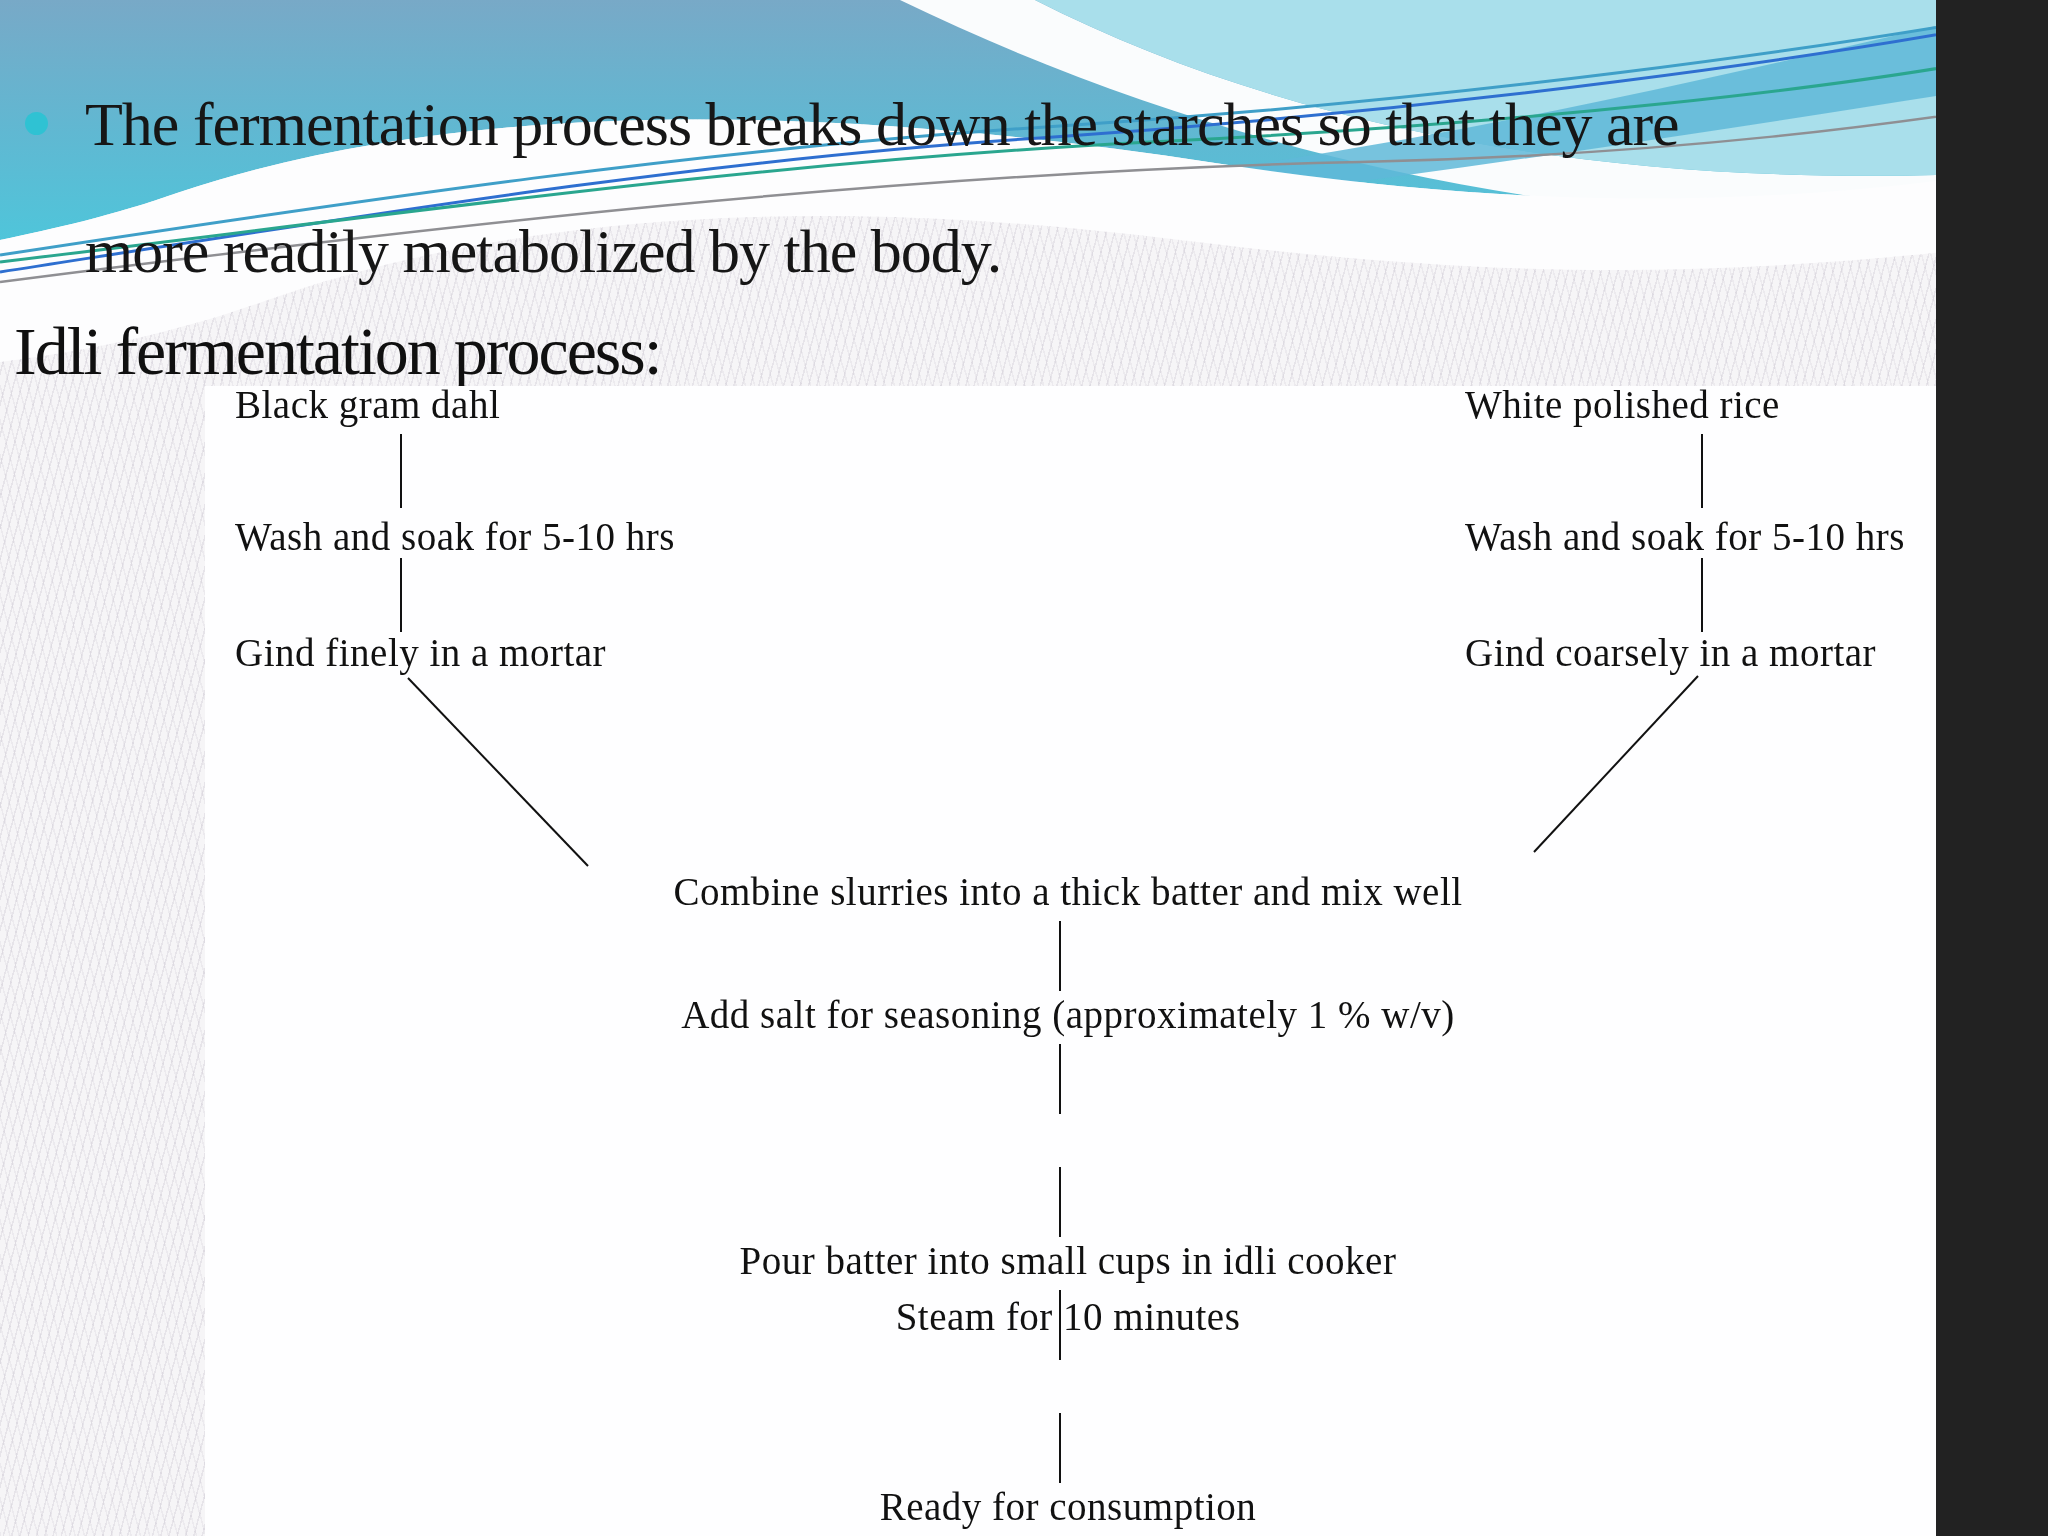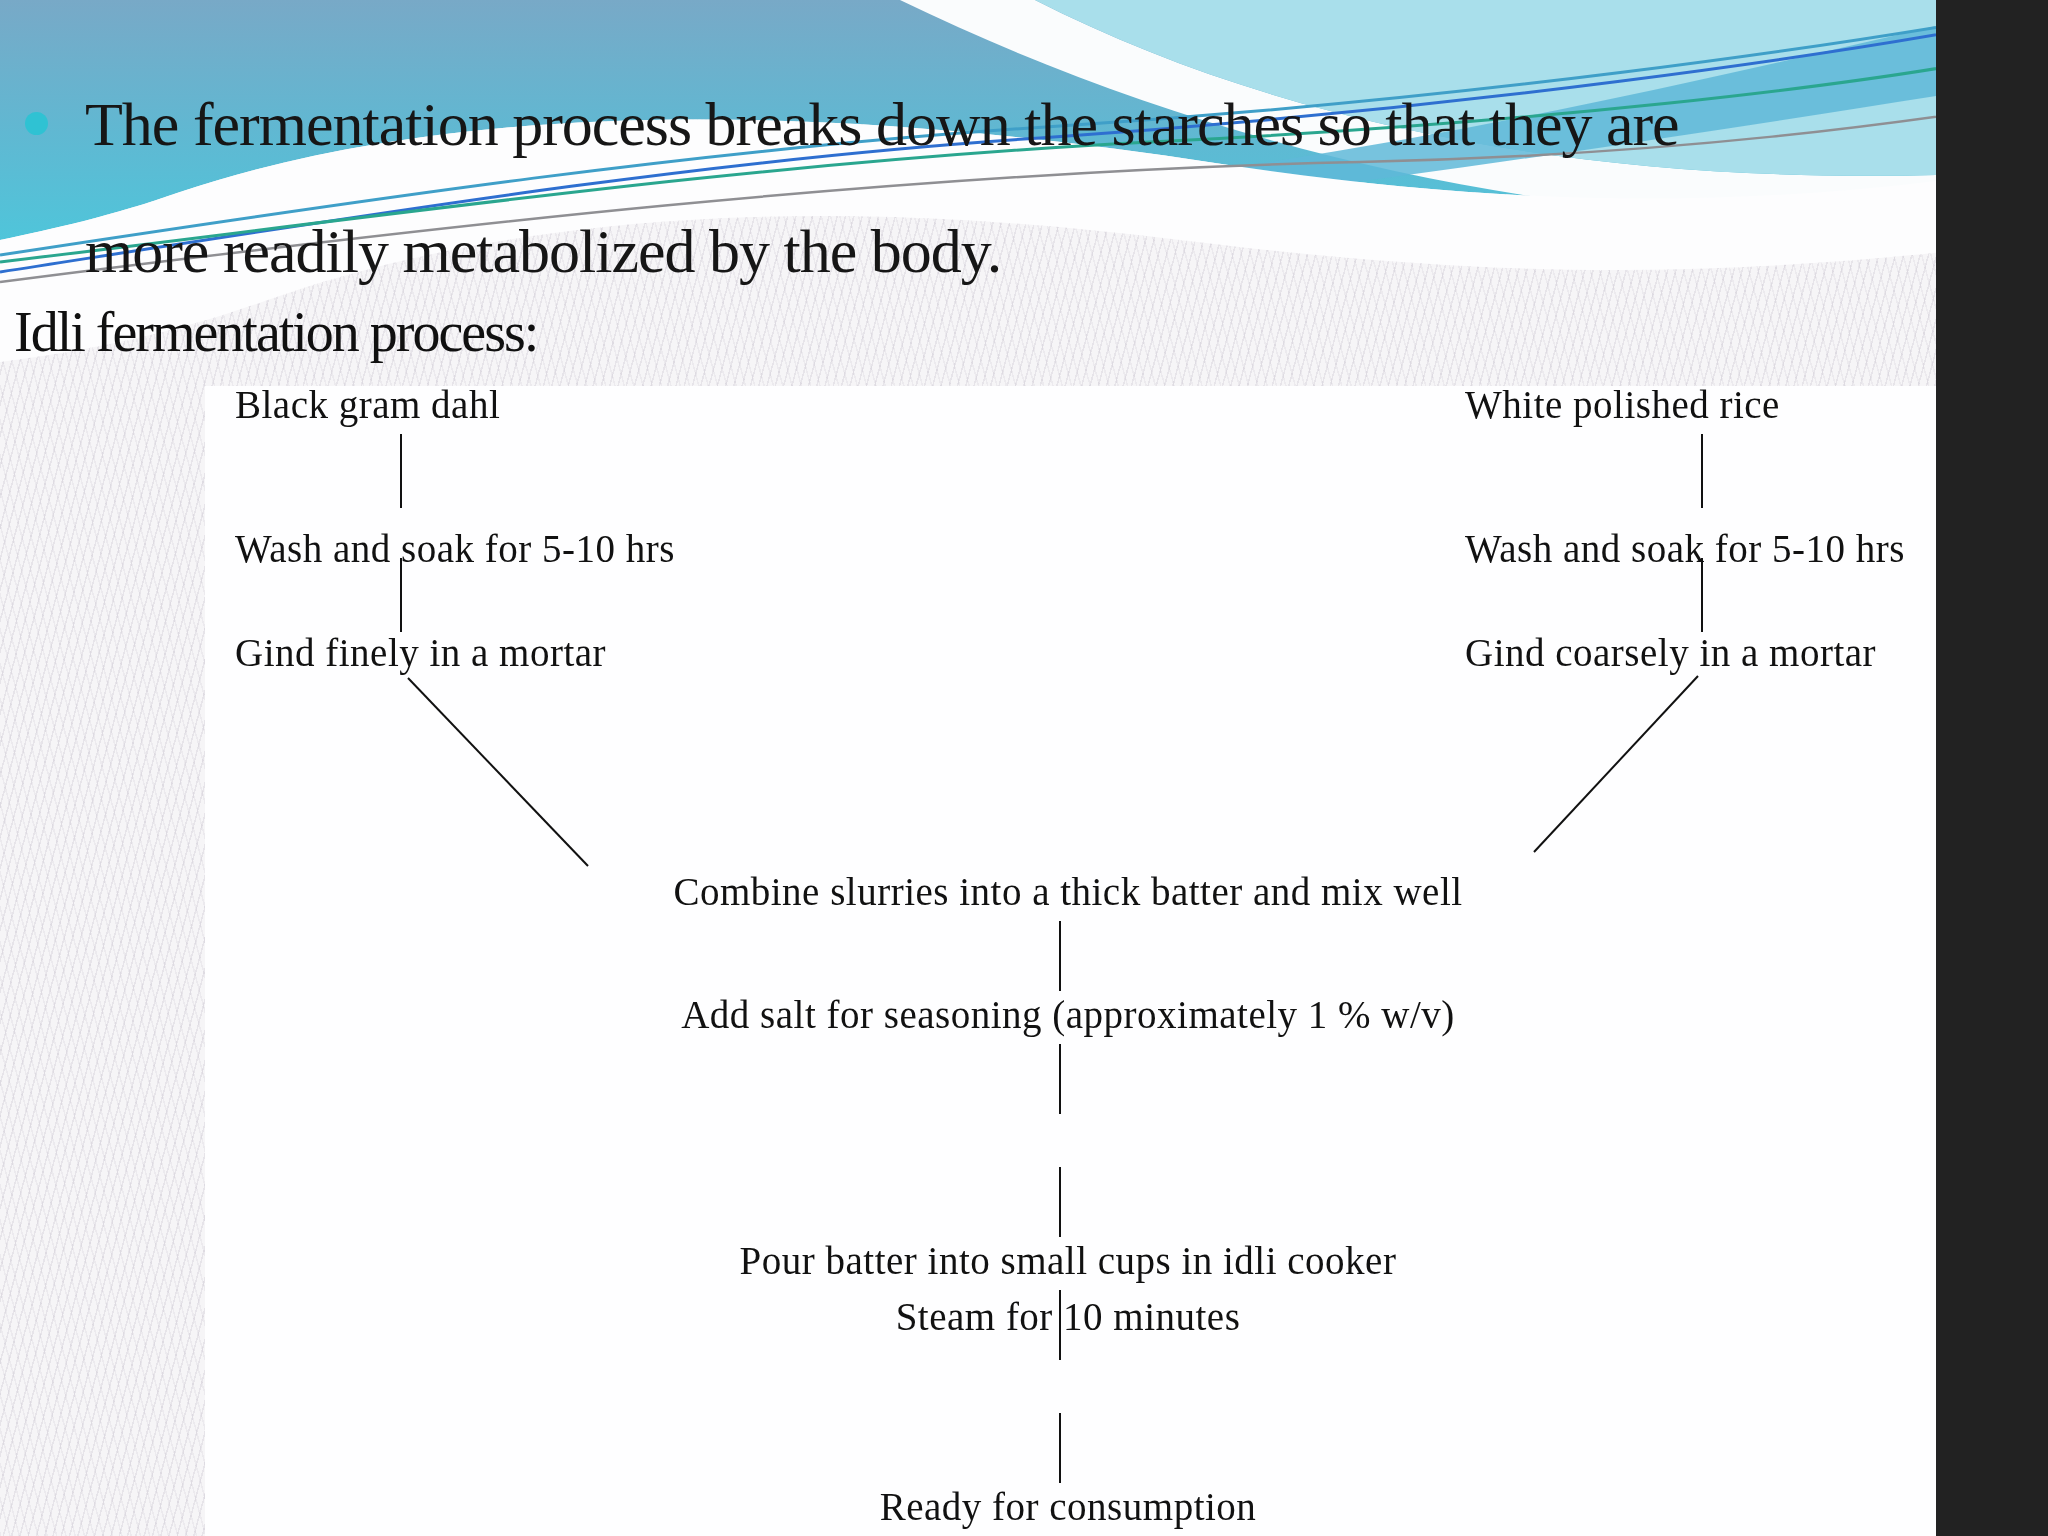--- a/index.html
+++ b/index.html
@@ -36,23 +36,23 @@
     left: 85px;
     color: #161616;
     font-size: 62px;
     letter-spacing: -1px;
     white-space: nowrap;
   }
   .intro-line-1 { top: 89px; }
   .intro-line-2 { top: 199px; margin-top: 17px; }
   .page-title {
     position: absolute;
-    left: 14px; top: 300px;
+    left: 14px; top: 312px;
     color: #101010;
-    font-size: 56px;
+    font-size: 68px;
     letter-spacing: -2px;
     white-space: nowrap;
   }
   .flow-panel {
     position: absolute;
     left: 205px; top: 386px;
     width: 1800px; height: 1150px;
     background: #fefeff;
   }
   .connectors {
@@ -67,21 +67,21 @@
     letter-spacing: 0.5px;
     white-space: nowrap;
   }
   .col-left  { left: 235px; }
   .col-right { left: 1465px; }
   .col-center {
     left: 1068px;
     transform: translateX(-50%);
   }
   .row-src   { top: 382px; }
-  .row-step1 { top: 526px; }
+  .row-step1 { top: 514px; }
   .row-step2 { top: 630px; }
   .row-m1 { top: 869px; }
   .row-m2 { top: 992px; }
   .row-m3 { top: 1115px; }
   .row-m4 { top: 1238px; }
   .row-m5 { top: 1286px; margin-top: 8px; }
   .row-m6 { top: 1484px; }
 </style>
 </head>
 <body>

